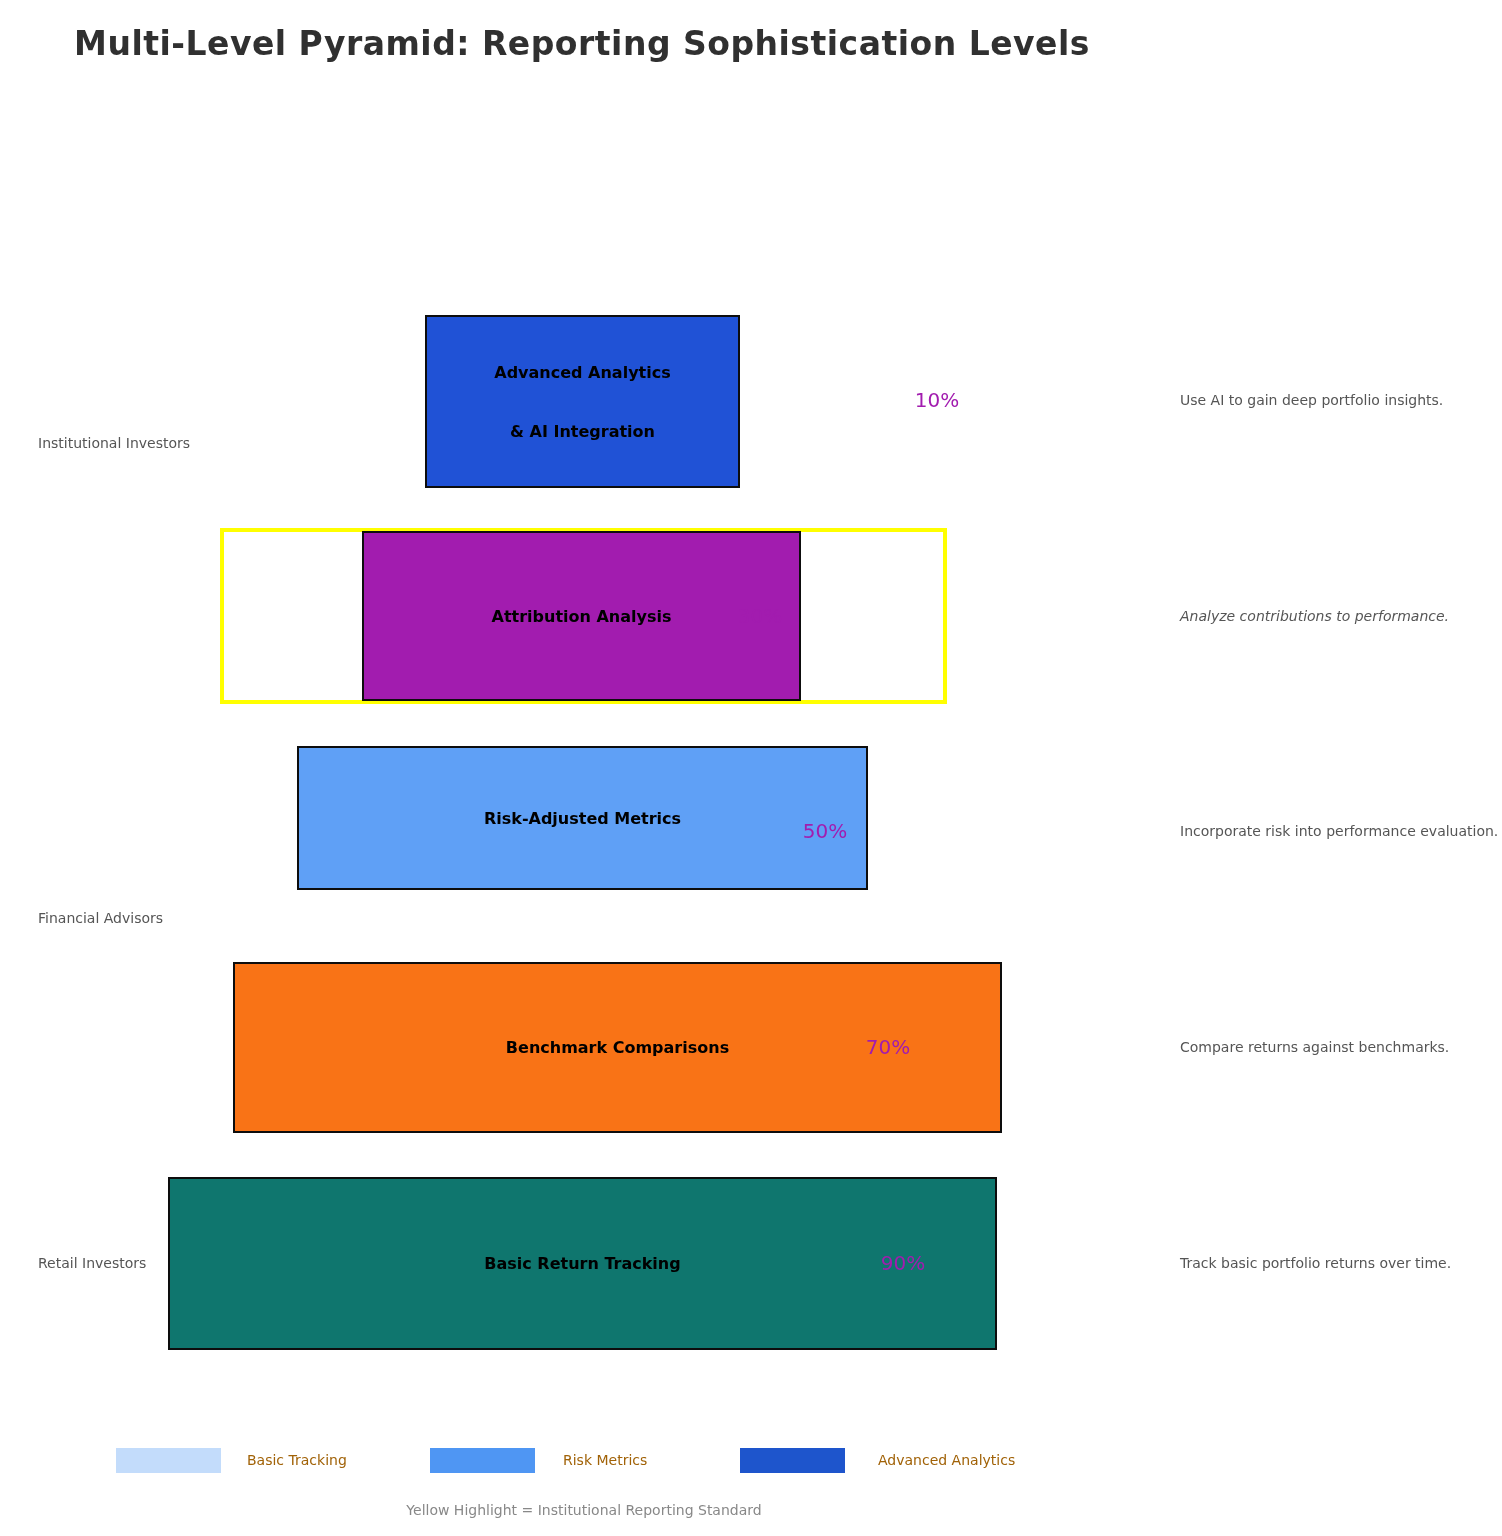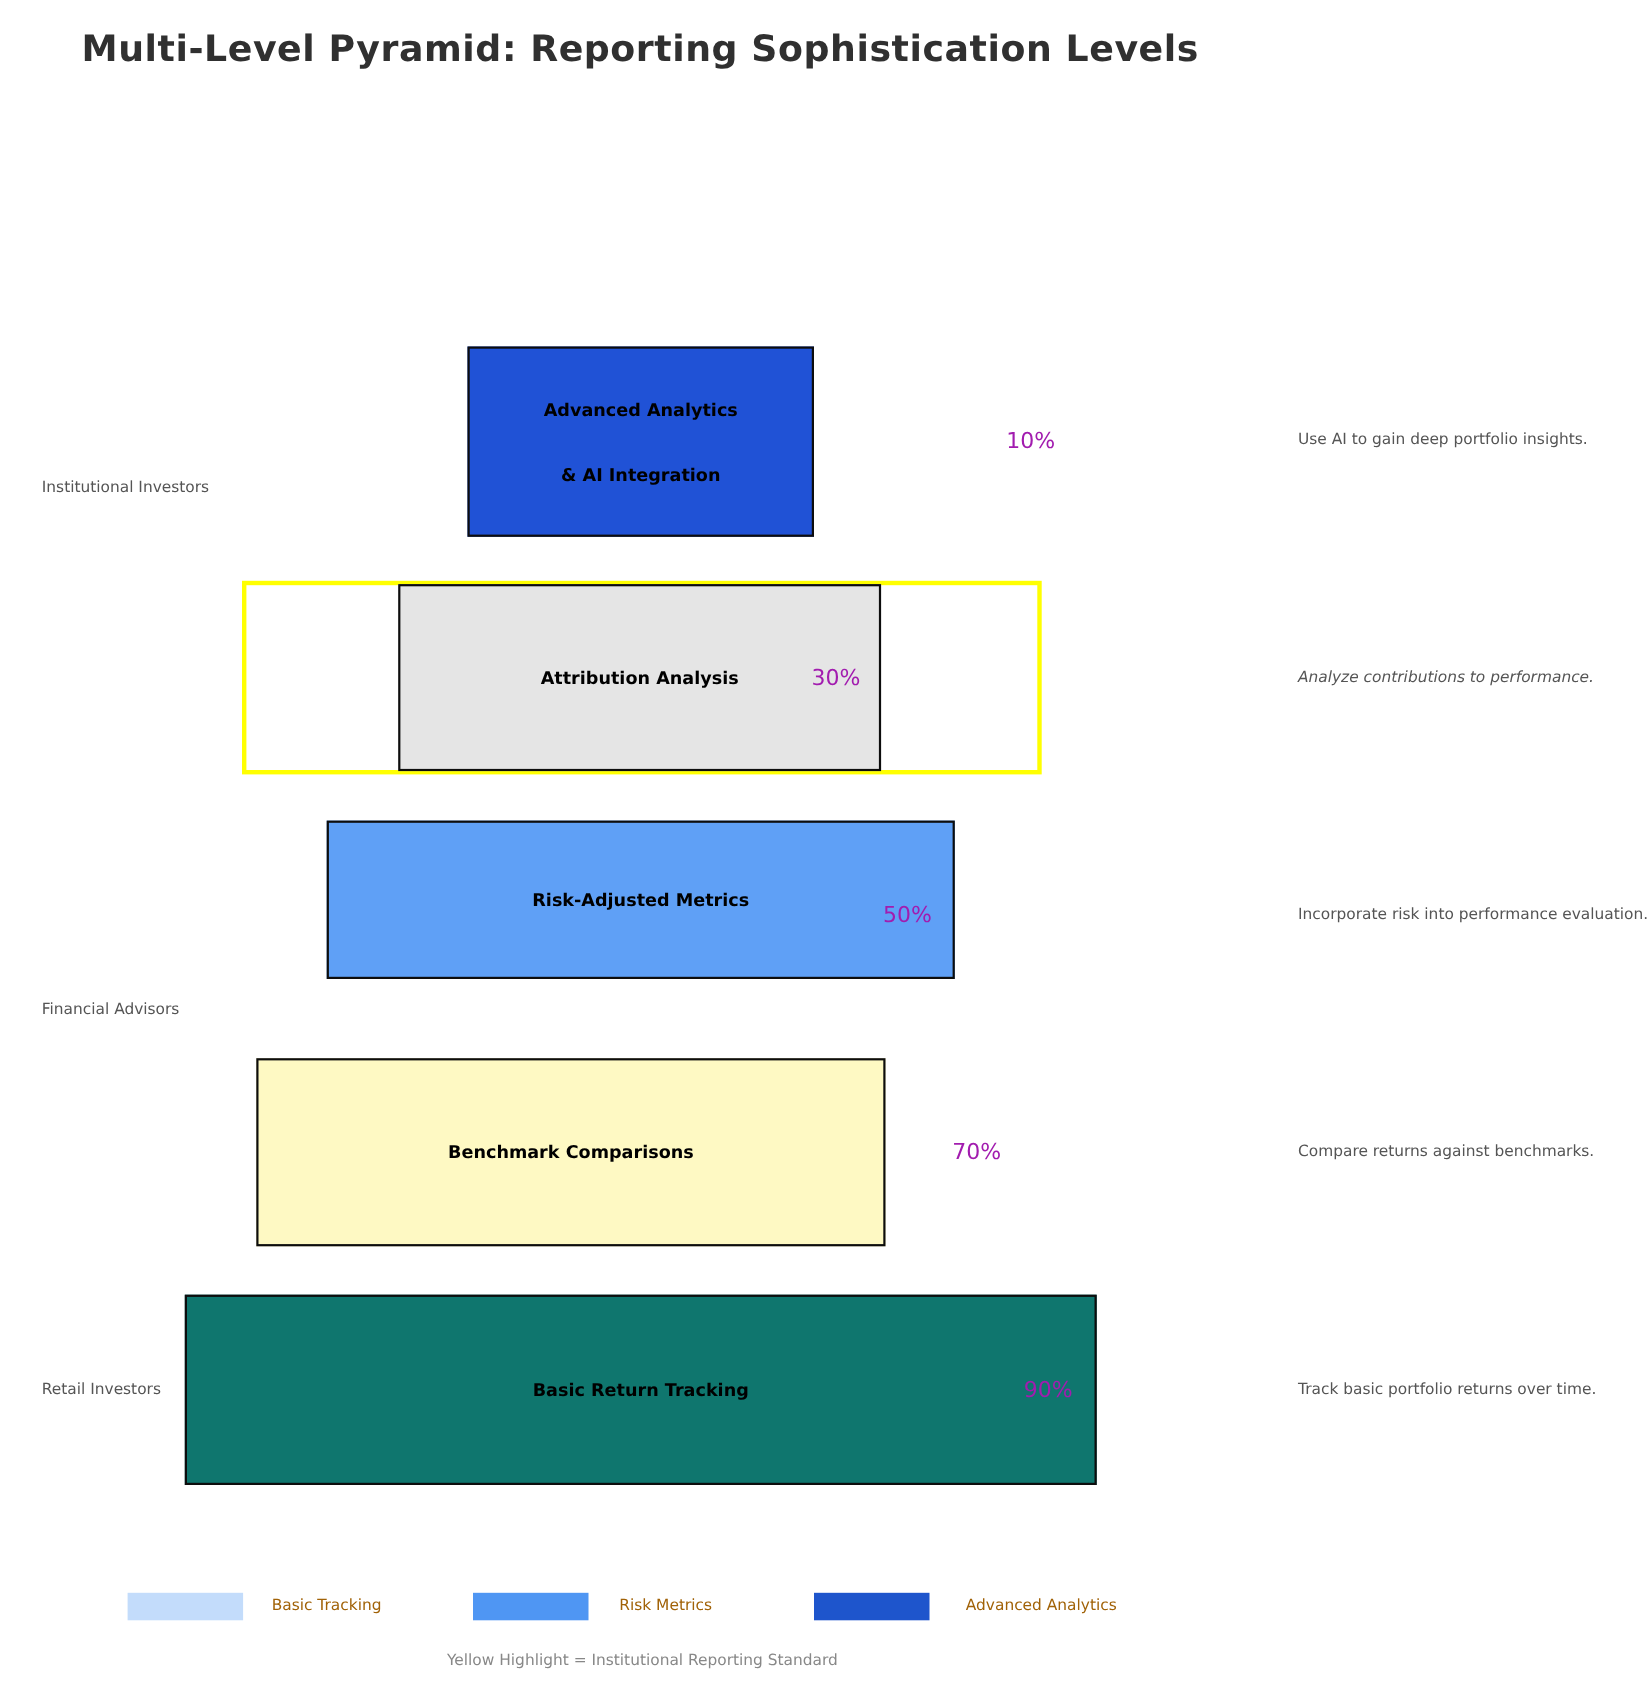--- a/index.html
+++ b/index.html
@@ -14,37 +14,37 @@
   }
   .tier{
     position:absolute;box-sizing:border-box;border:2px solid #0d0d0d;
     display:flex;align-items:center;justify-content:center;
   }
   .tier .stage{
     font-size:16px;font-weight:bold;color:#000;text-align:center;white-space:nowrap;
   }
   .tier1{left:425px;top:315px;width:315px;height:173px;background:#2052d6;z-index:3;
          flex-direction:column;gap:40px;}
-  .tier2{left:362px;top:531px;width:439px;height:170px;background:#e5e5e5;z-index:3;}
+  .tier2{left:362px;top:531px;width:439px;height:170px;background:#a21caf;z-index:3;}
   .tier3{left:297px;top:746px;width:571px;height:144px;background:#5fa0f6;z-index:3;}
-  .tier4{left:233px;top:962px;width:572px;height:171px;background:#fef9c3;z-index:3;}
+  .tier4{left:233px;top:962px;width:769px;height:171px;background:#f97316;z-index:3;}
   .tier5{left:168px;top:1177px;width:829px;height:173px;background:#0f766e;z-index:3;}
   .highlight-frame{
     position:absolute;box-sizing:border-box;left:220px;top:528px;width:727px;height:176px;
     border:4px solid #ffff00;background:#ffffff;z-index:1;
   }
   .pct{
     position:absolute;transform:translate(-50%,-50%);font-size:20px;color:#a21caf;
     white-space:nowrap;z-index:5;
   }
   .pct1{left:937px;top:400px;}
   .pct2{left:760px;top:616px;}
   .pct3{left:825px;top:831px;}
   .pct4{left:888px;top:1047px;}
-  .pct5{left:953px;top:1263px;}
+  .pct5{left:903px;top:1263px;}
   .audience{
     position:absolute;left:38px;transform:translateY(-50%);font-size:14px;color:#555;
     white-space:nowrap;
   }
   .aud1{top:443px;} .aud2{top:918px;} .aud3{top:1263px;}
   .descr{
     position:absolute;left:1180px;transform:translateY(-50%);font-size:14px;color:#555;
     white-space:nowrap;
   }
   .d1{top:400px;} .d2{top:616px;font-style:italic;} .d3{top:831px;} .d4{top:1047px;} .d5{top:1263px;}

